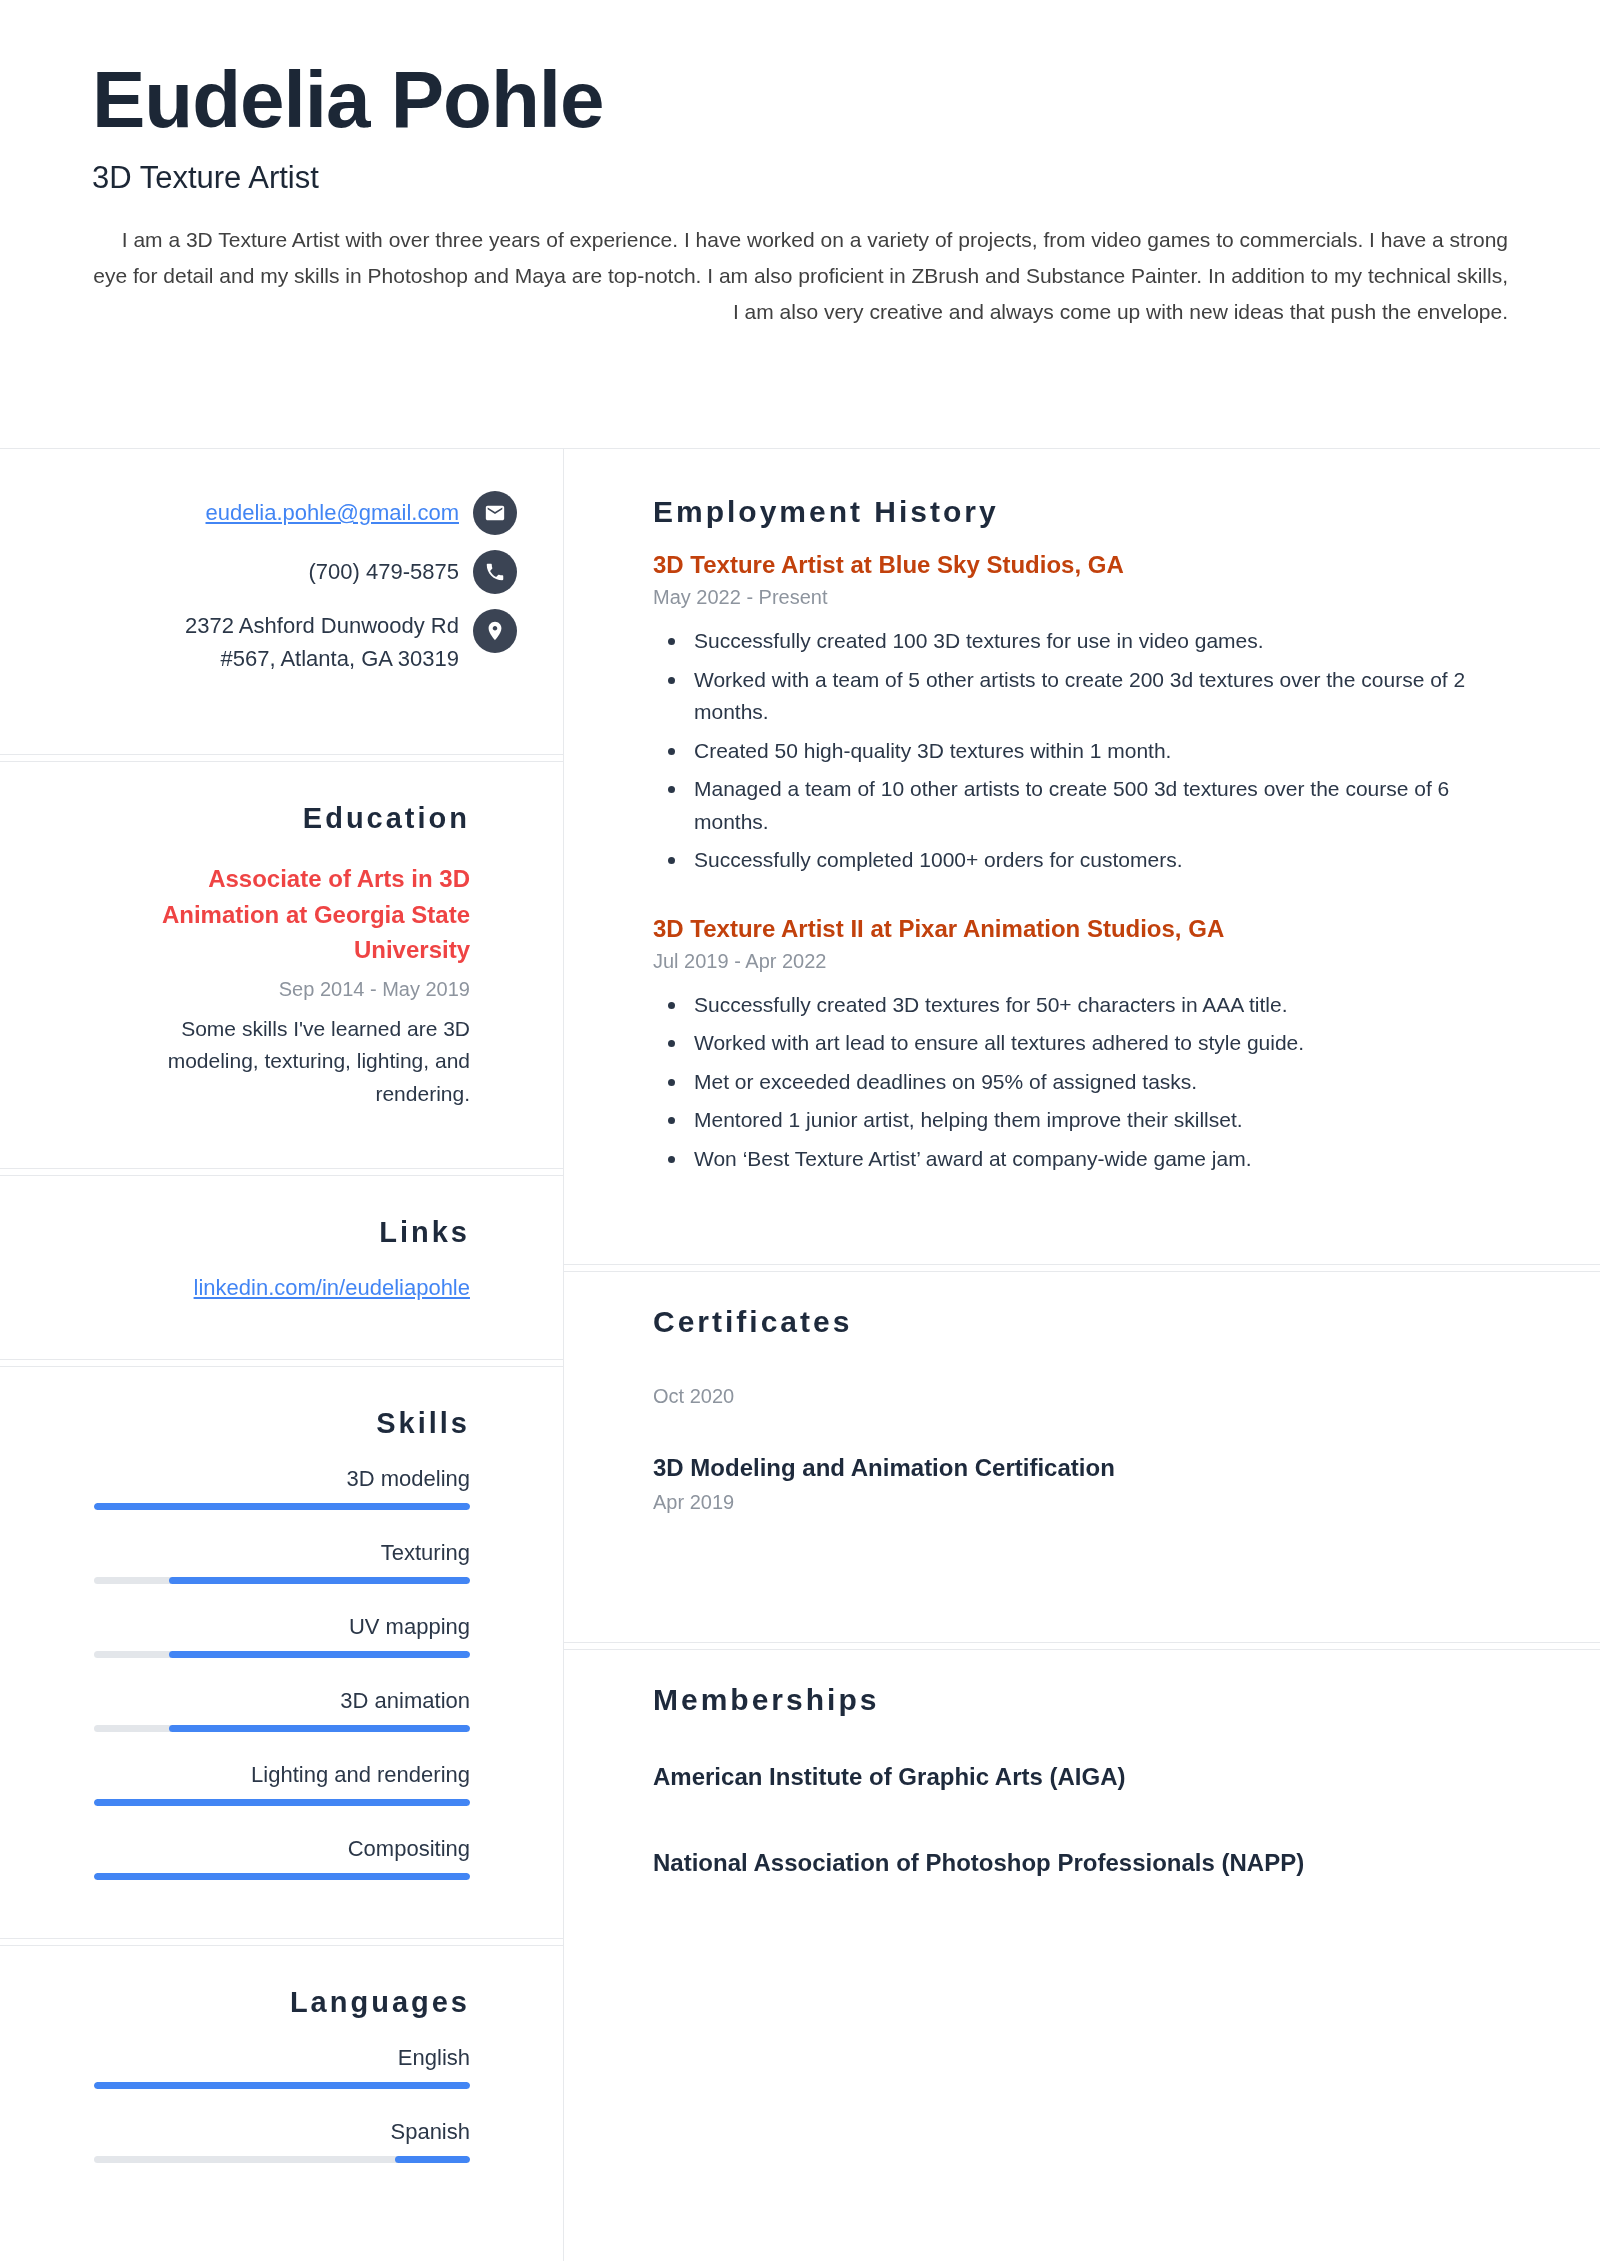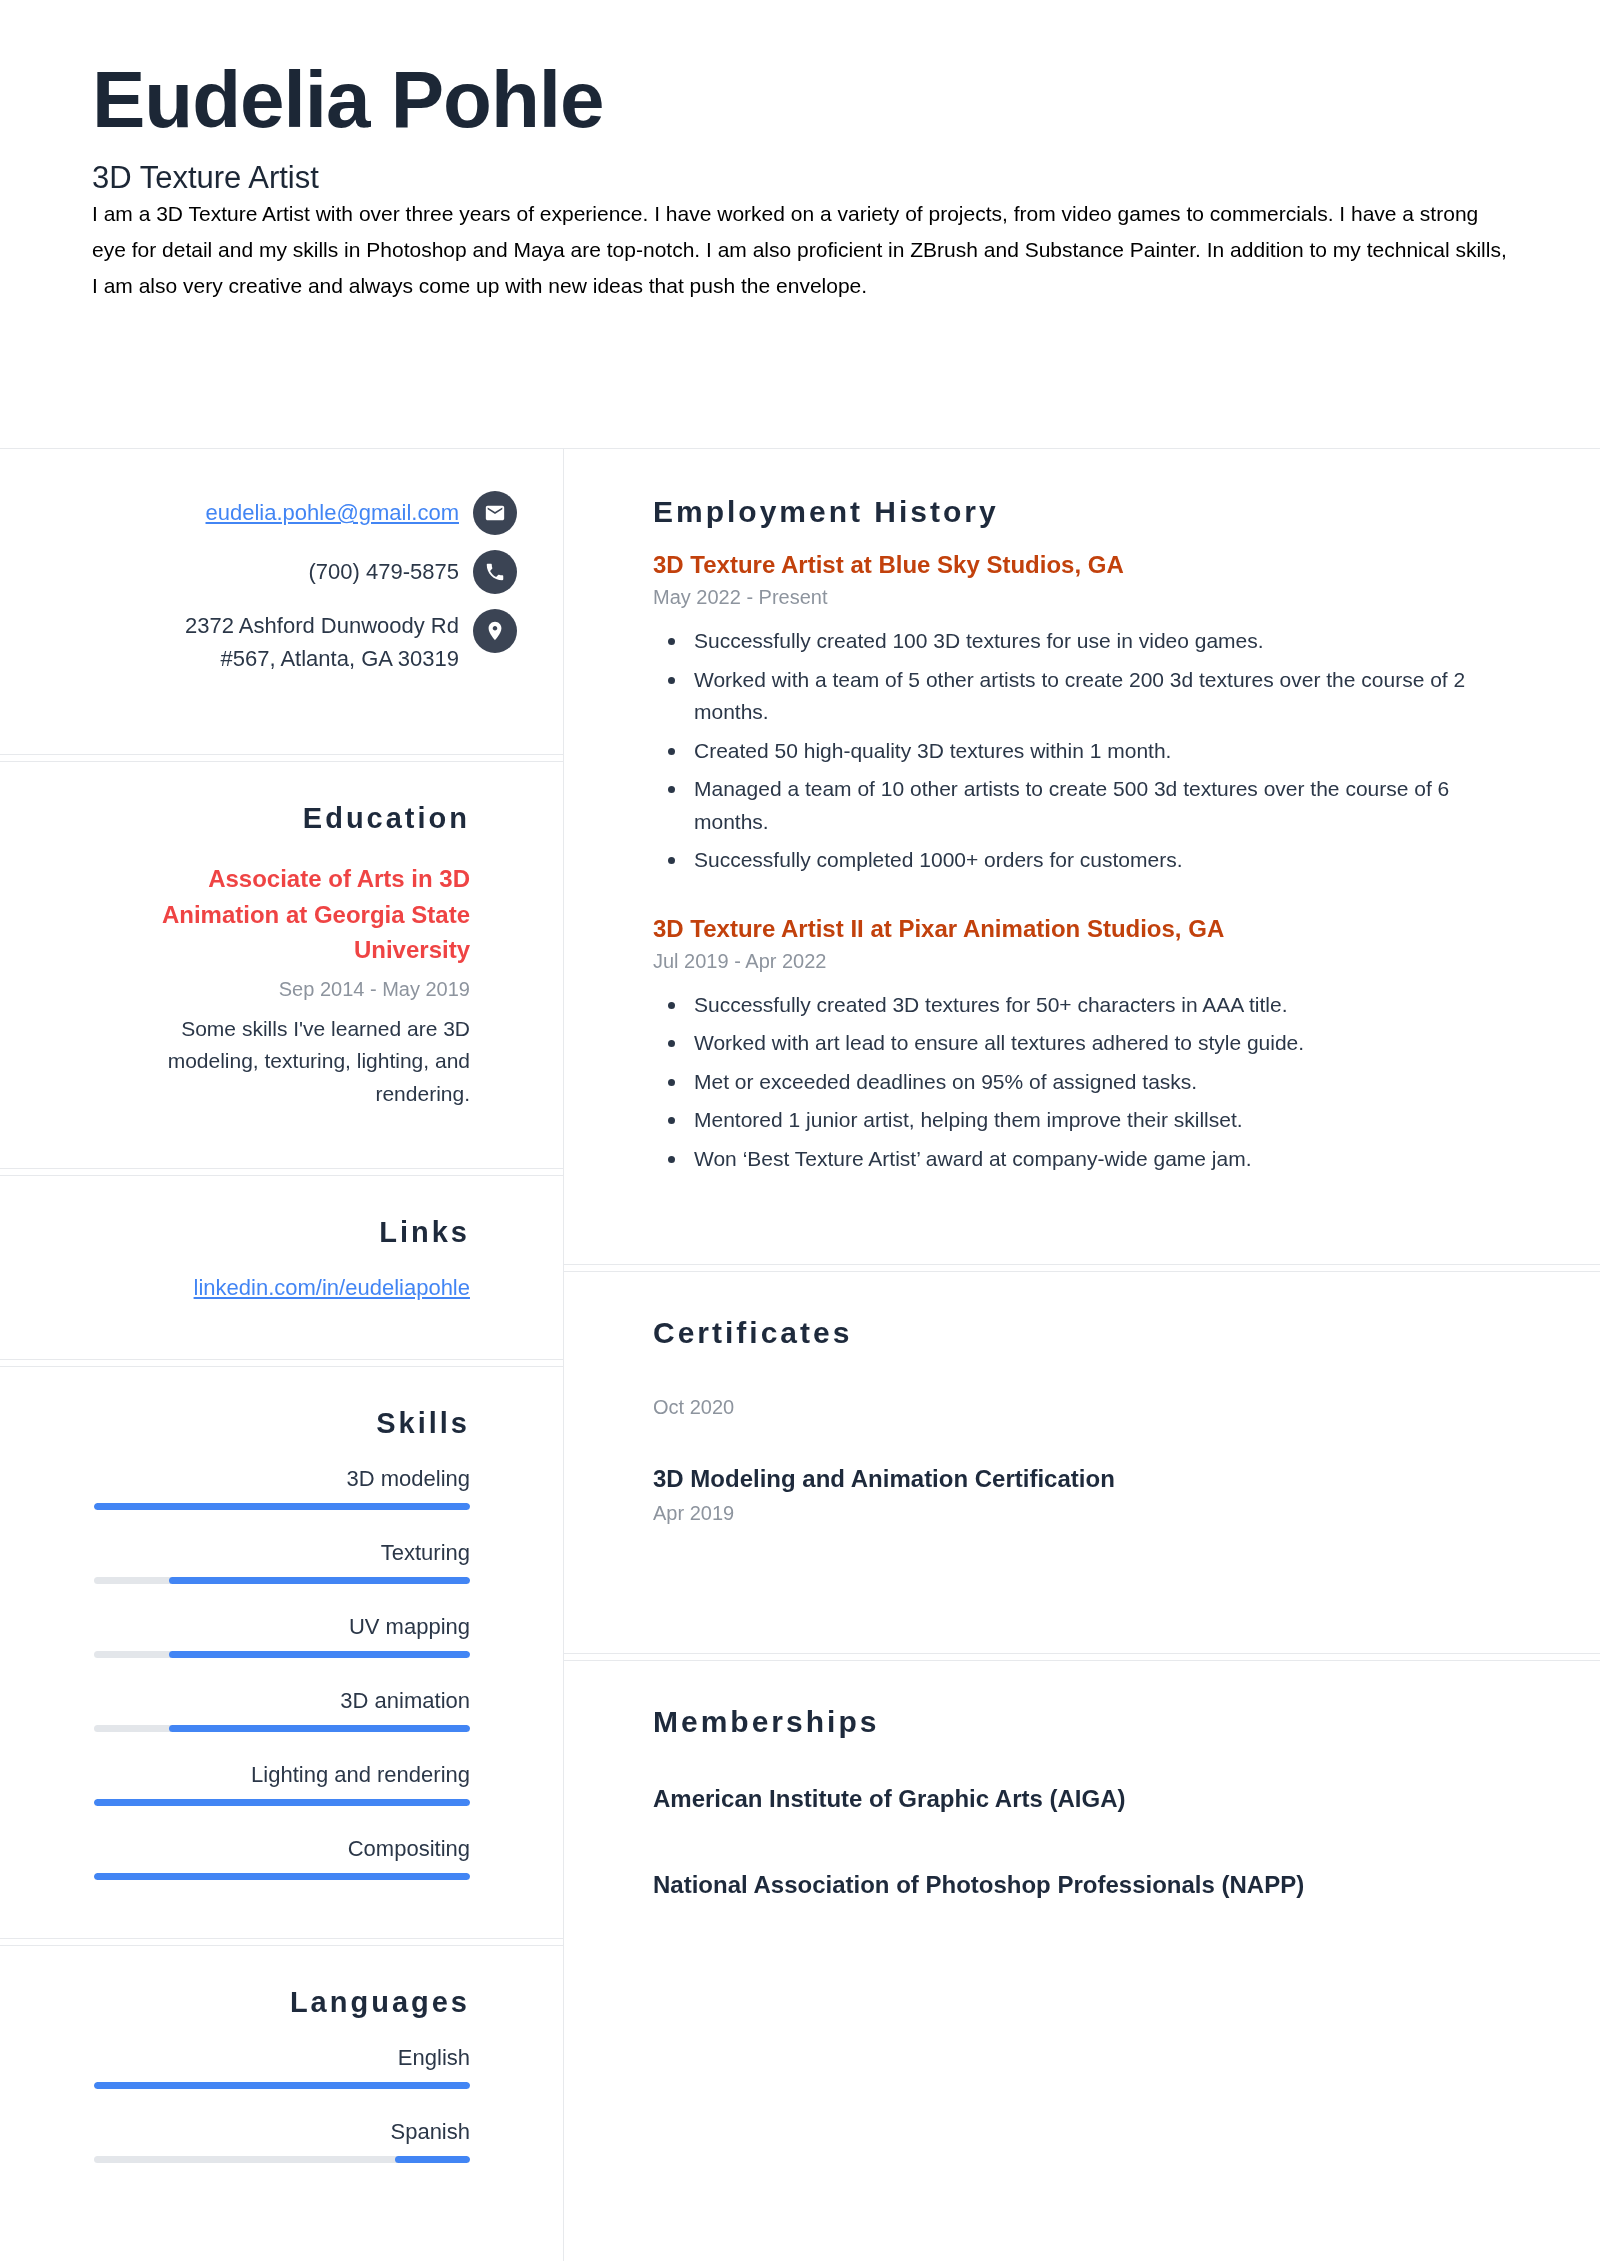--- a/index.html
+++ b/index.html
@@ -23,24 +23,26 @@
     color: #1c2736;
     line-height: 1.15;
   }
   .person-title {
     margin-top: 14px;
     font-size: 31px;
     font-weight: 400;
     color: #1c2736;
   }
   .summary {
+    margin-top: 26px;
     font-size: 21px;
     line-height: 1.72;
-    color: #000000;
+    color: #404040;
     max-width: 1420px;
+    text-align: right;
   }
   
   .columns {
     display: flex;
     align-items: stretch;
     border-top: 1px solid #e7e9ec;
     height: 1813px;
   }
   .sidebar {
     width: 564px;
@@ -65,21 +67,21 @@
     margin-top: 6px;
   }
   .side-section:last-child, .main-section:last-child {
     border-bottom: none;
     flex: 1;
   }
   .main-section {
     padding: 46px 95px 82px 89px;
     border-bottom: 1px solid #e7e9ec;
   }
-  .pad-lg { padding-top: 44px; }
+  .pad-lg { padding-top: 33px; }
   
   .side-heading {
     font-size: 29px;
     font-weight: 700;
     letter-spacing: 3px;
     color: #1e2a3c;
     margin-bottom: 26px;
   }
   .contact-section { padding-right: 46px; padding-top: 42px; padding-bottom: 64px; }
   .c-row {

